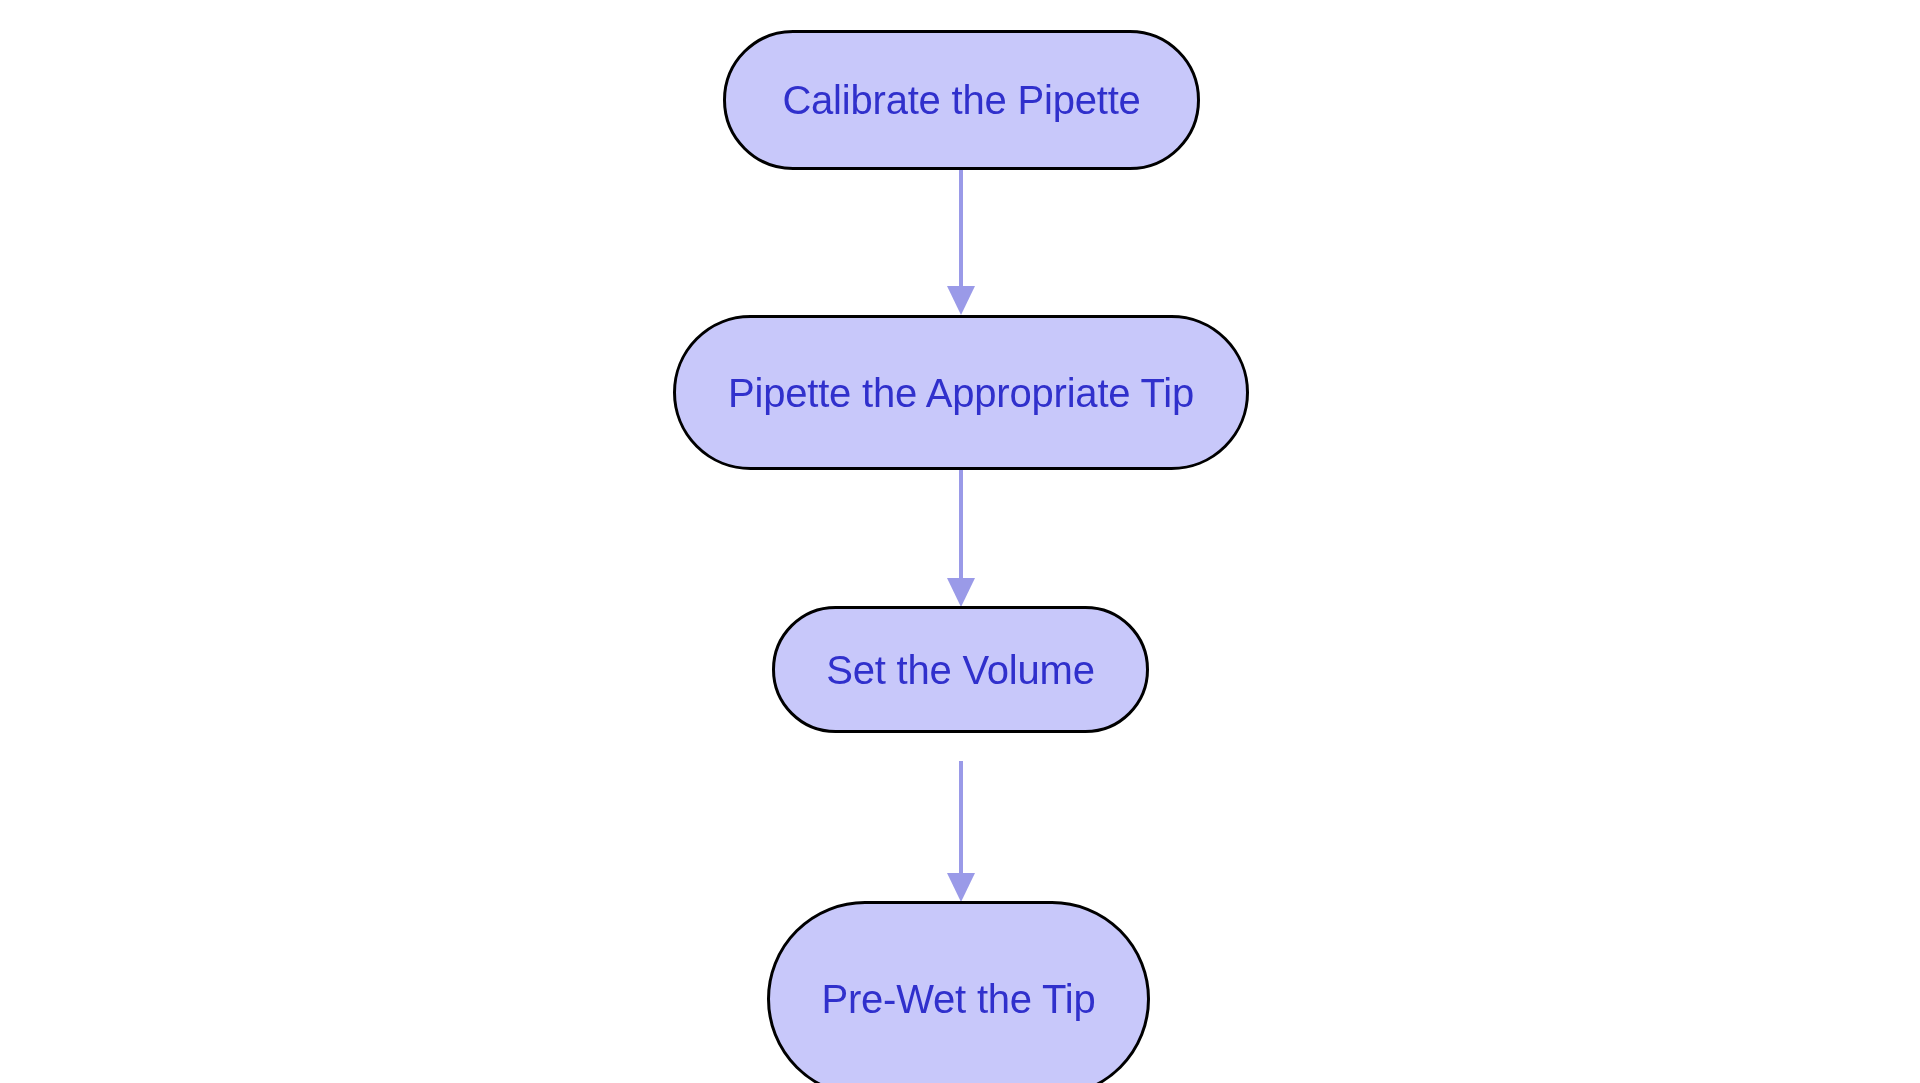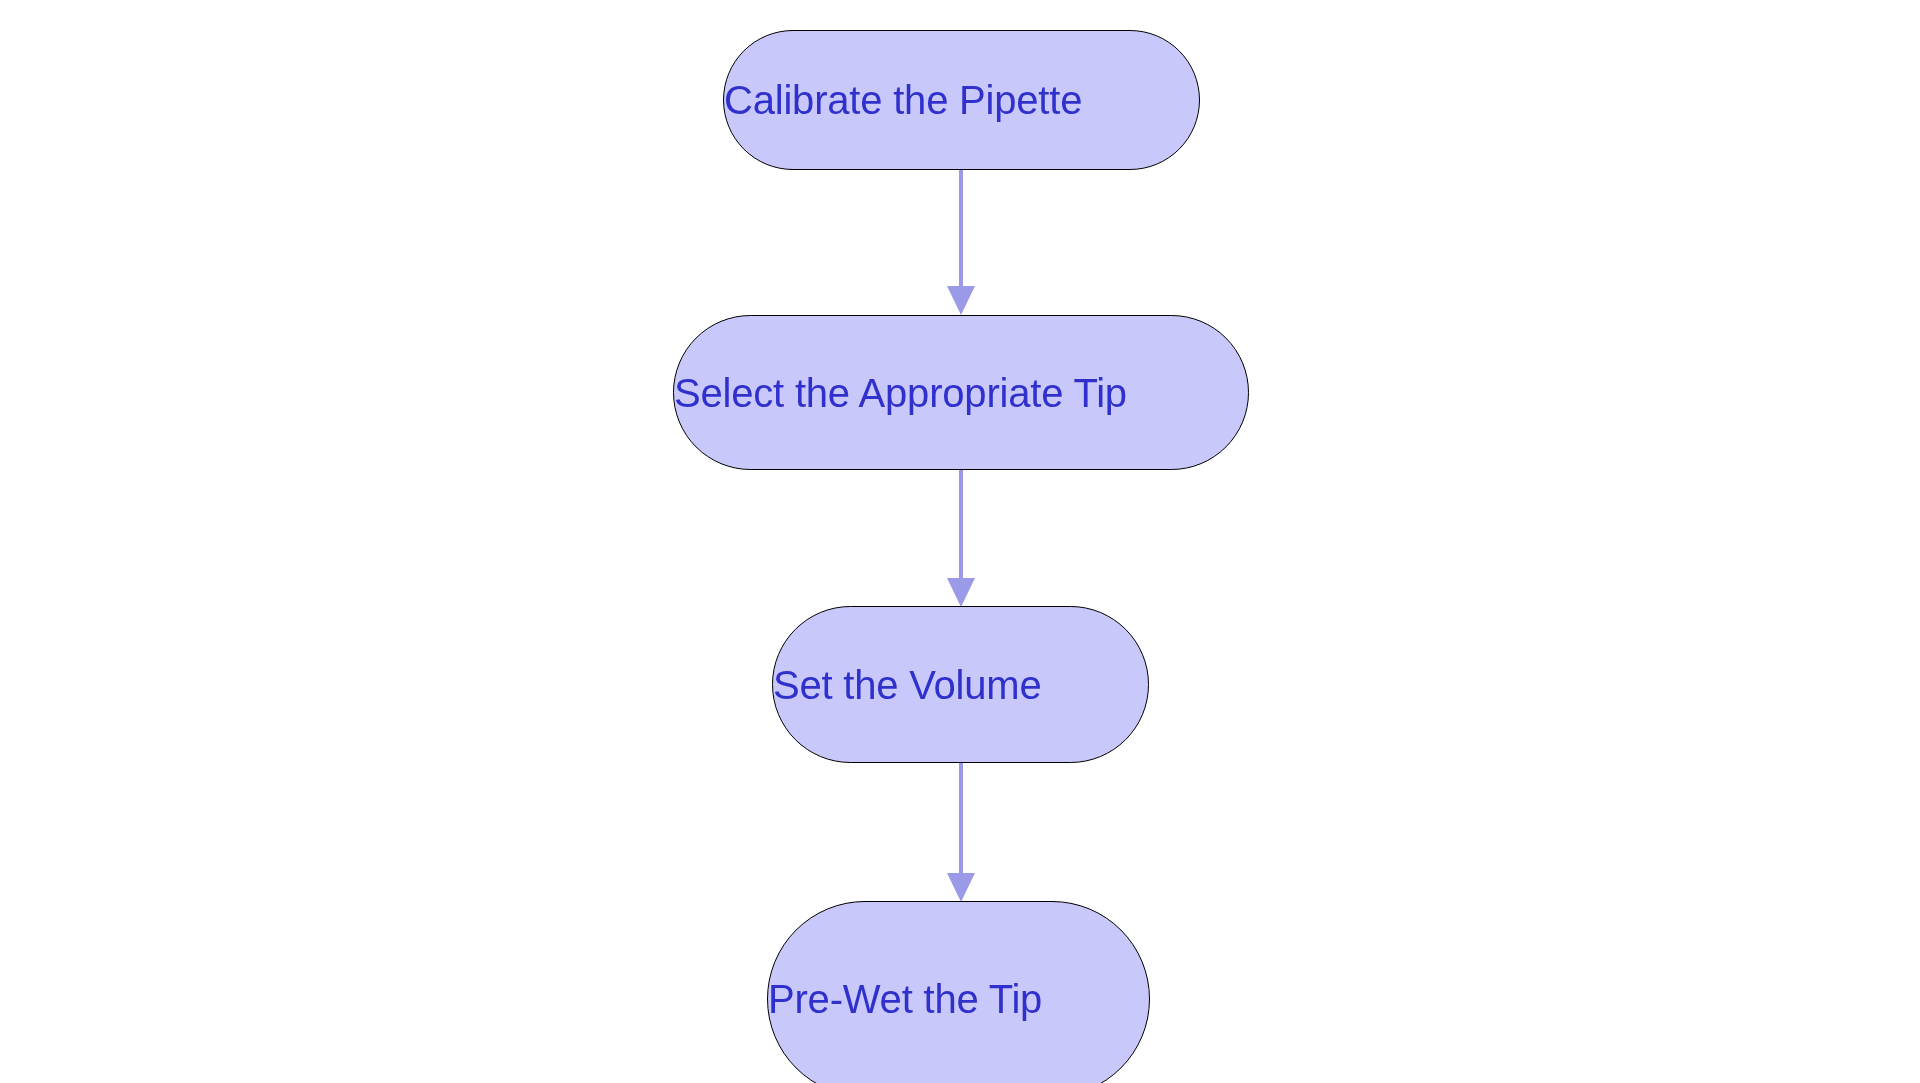--- a/index.html
+++ b/index.html
@@ -20,42 +20,42 @@
     width: 1920px;
     height: 1083px;
     background: #ffffff;
   }
 
   
   .flow-node {
     position: absolute;
     box-sizing: border-box;
     background: #c8c8fa;
-    border: 1px solid #000000;
+    border: 3px solid #000000;
     border-radius: 999px;
     display: flex;
     align-items: center;
-    justify-content: flex-start;
+    justify-content: center;
     z-index: 2;
   }
   .flow-node-label {
     color: #3030cc;
     font-family: "Liberation Sans", sans-serif;
     font-size: 40px;
     font-weight: 400;
     line-height: 1;
     letter-spacing: -0.2px;
     white-space: nowrap;
     text-align: center;
   }
 
   
   #node-0 { left: 723px; top: 30px;  width: 477px; height: 140px; }
   #node-1 { left: 673px; top: 315px; width: 576px; height: 155px; }
-  #node-2 { left: 772px; top: 606px; width: 377px; height: 157px; }
+  #node-2 { left: 772px; top: 606px; width: 377px; height: 127px; }
   #node-3 { left: 767px; top: 901px; width: 383px; height: 196px; }
 
   
   .flow-edge {
     position: absolute;
     z-index: 1;
   }
   .flow-edge svg {
     display: block;
     overflow: visible;
@@ -75,21 +75,21 @@
   </div>
 
   <div class="flow-edge" id="edge-0">
     <svg width="56" height="148" viewBox="0 0 56 148" xmlns="http://www.w3.org/2000/svg">
       <line x1="28" y1="0" x2="28" y2="120" stroke="#9a9ae8" stroke-width="4"></line>
       <polygon points="14,118 42,118 28,147" fill="#9a9ae8"></polygon>
     </svg>
   </div>
 
   <div class="flow-node" id="node-1">
-    <span class="flow-node-label">Select the Appropriate Tip</span>
+    <span class="flow-node-label">Pipette the Appropriate Tip</span>
   </div>
 
   <div class="flow-edge" id="edge-1">
     <svg width="56" height="140" viewBox="0 0 56 140" xmlns="http://www.w3.org/2000/svg">
       <line x1="28" y1="0" x2="28" y2="112" stroke="#9a9ae8" stroke-width="4"></line>
       <polygon points="14,110 42,110 28,139" fill="#9a9ae8"></polygon>
     </svg>
   </div>
 
   <div class="flow-node" id="node-2">

